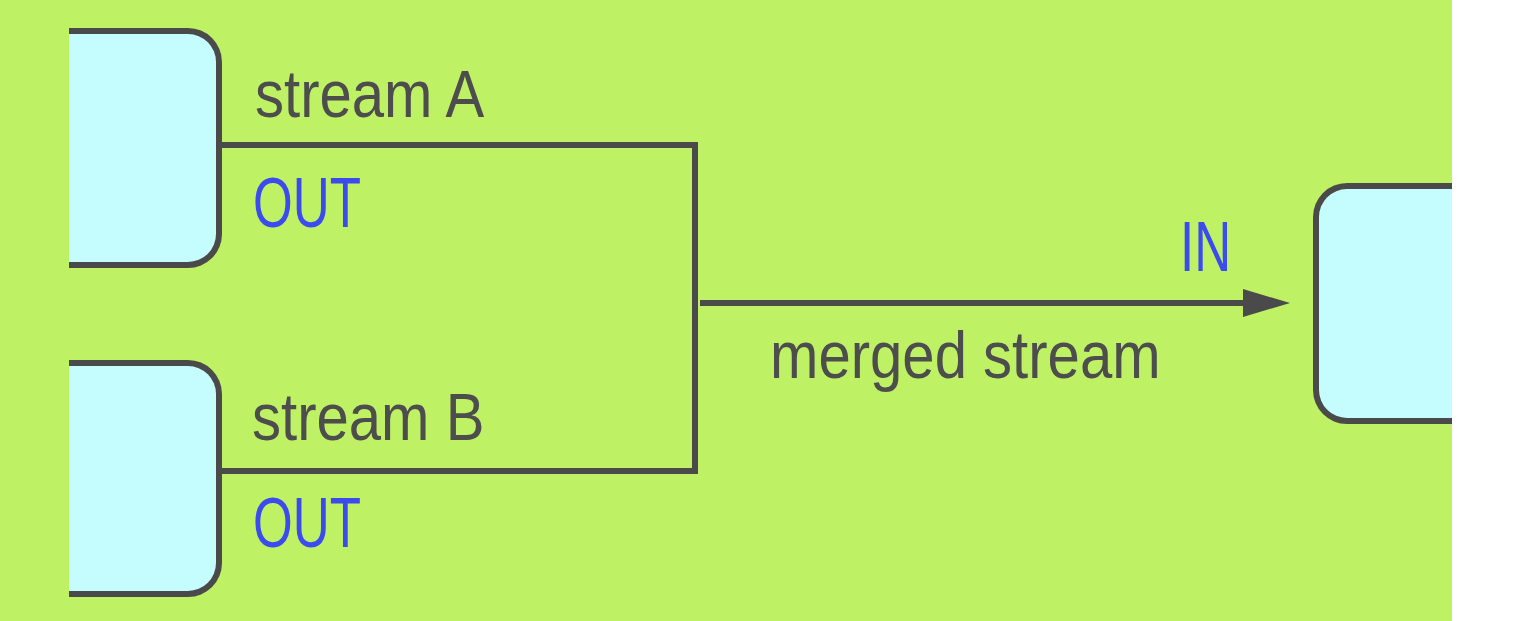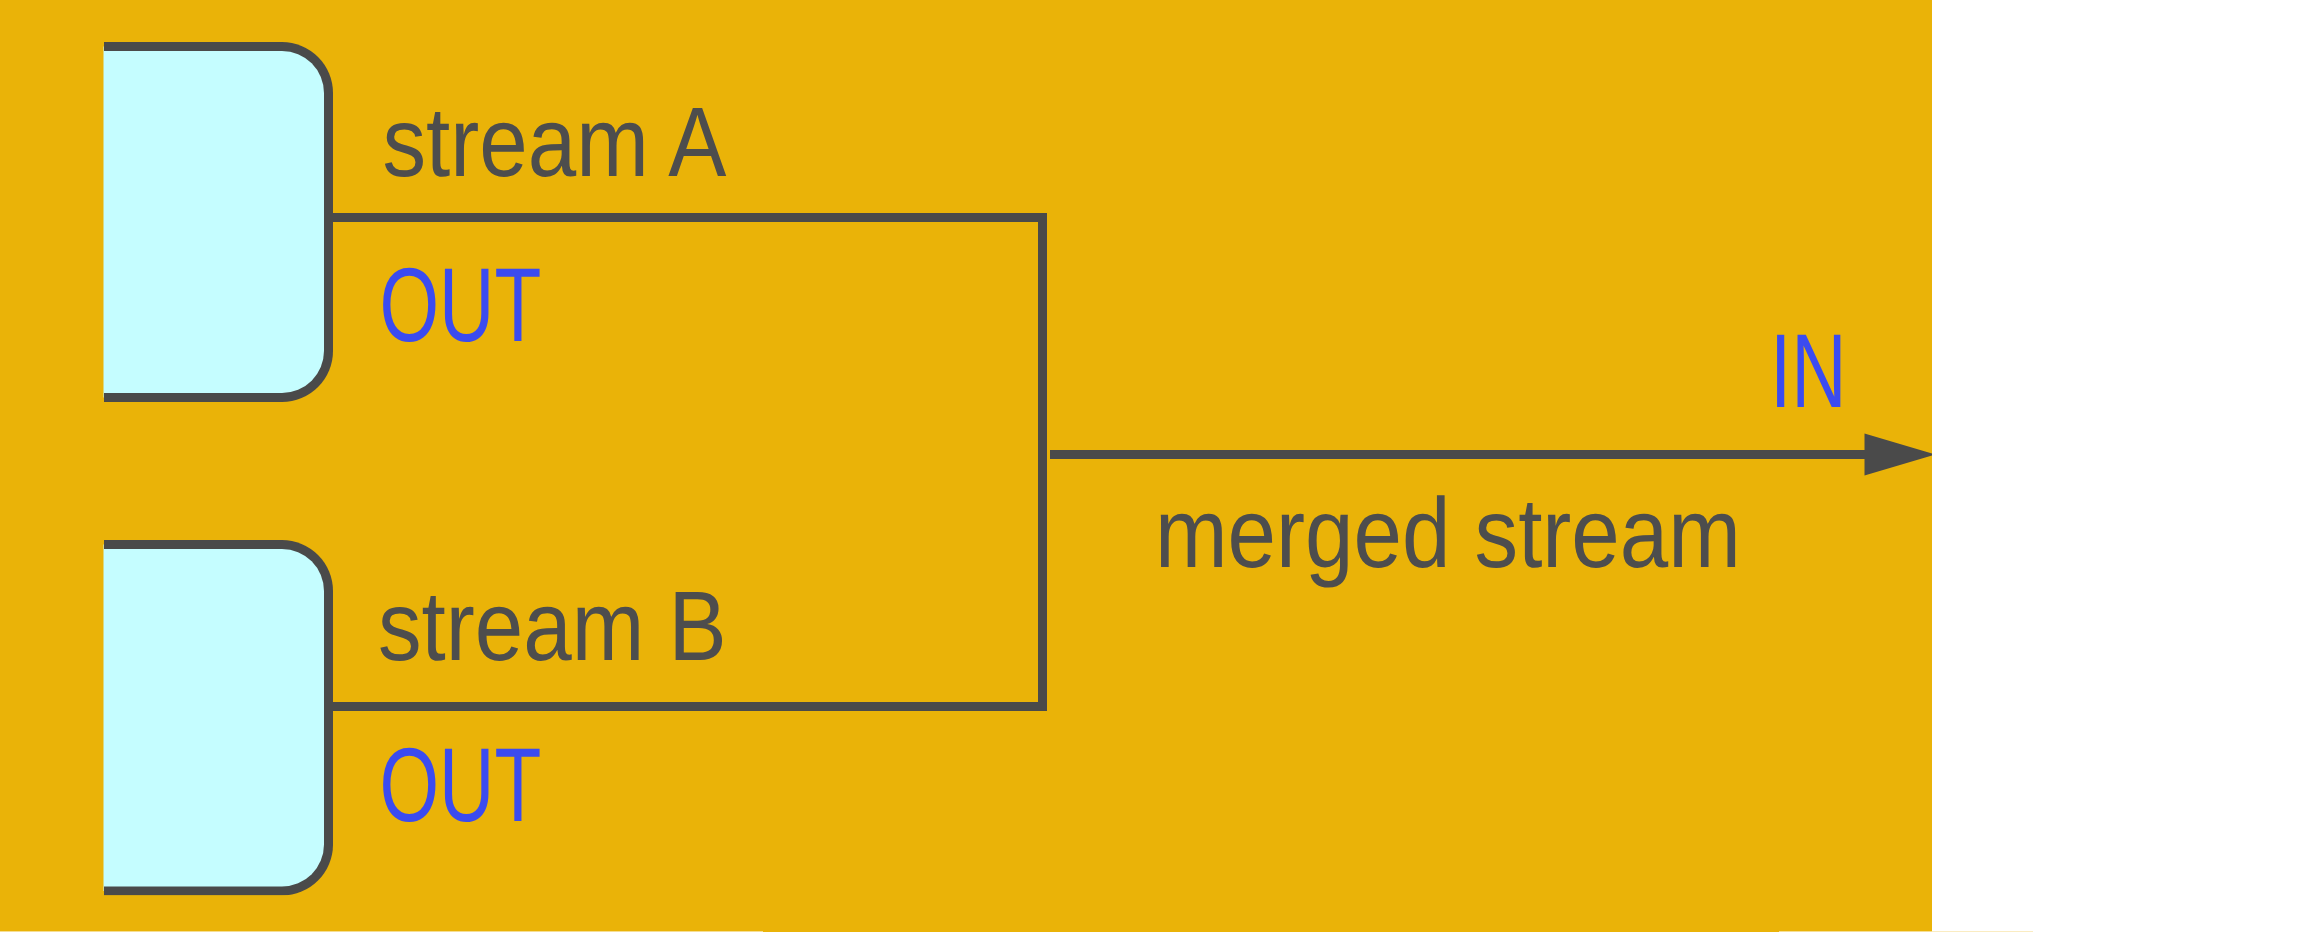--- a/index.html
+++ b/index.html
@@ -2,23 +2,23 @@
 <html style="--node-fill: #c5fdff; --node-border: #4a4a4a; --line: #4a4a4a; --label-text: #4d4d4d; --port-text: #3b4bf0;"><head>
 <meta charset="utf-8">
 <style>
   html, body {
     margin: 0;
     padding: 0;
     background: #ffffff;
   }
   .canvas {
     position: relative;
-    width: 1288px;
+    width: 1452px;
     height: 621px;
-    background: #eab308;
+    background: #bef264;
     overflow: hidden;
     font-family: "Liberation Sans", sans-serif;
   }
   .node {
     position: absolute;
     box-sizing: border-box;
     background: var(--node-fill, #c5fdff);
     border: 6px solid var(--node-border, #4a4a4a);
   }
   .node.source {

